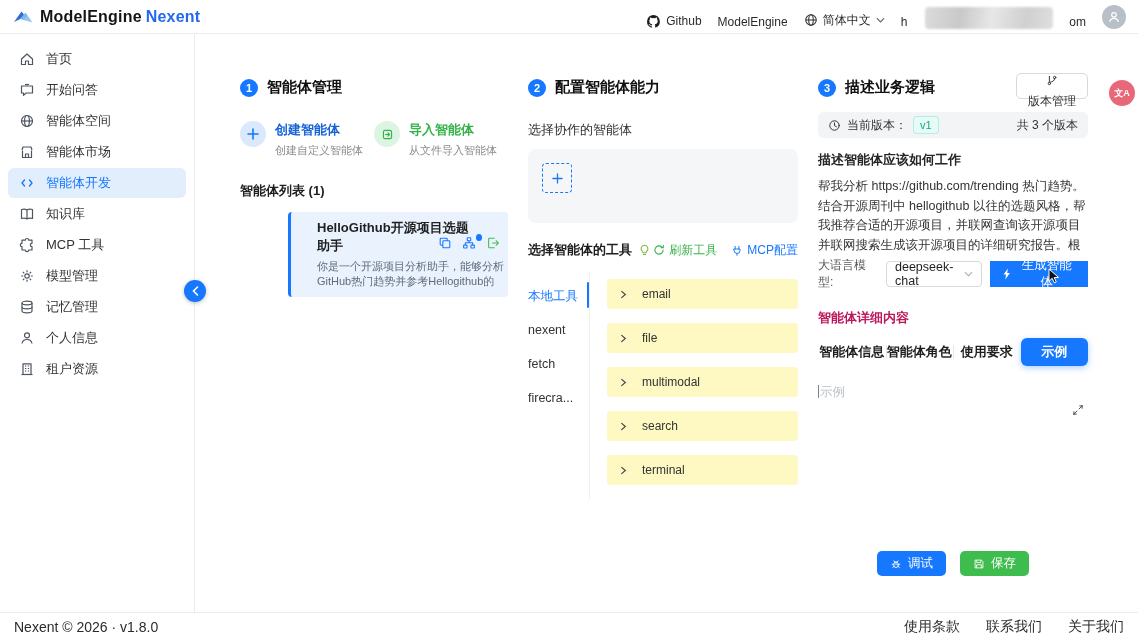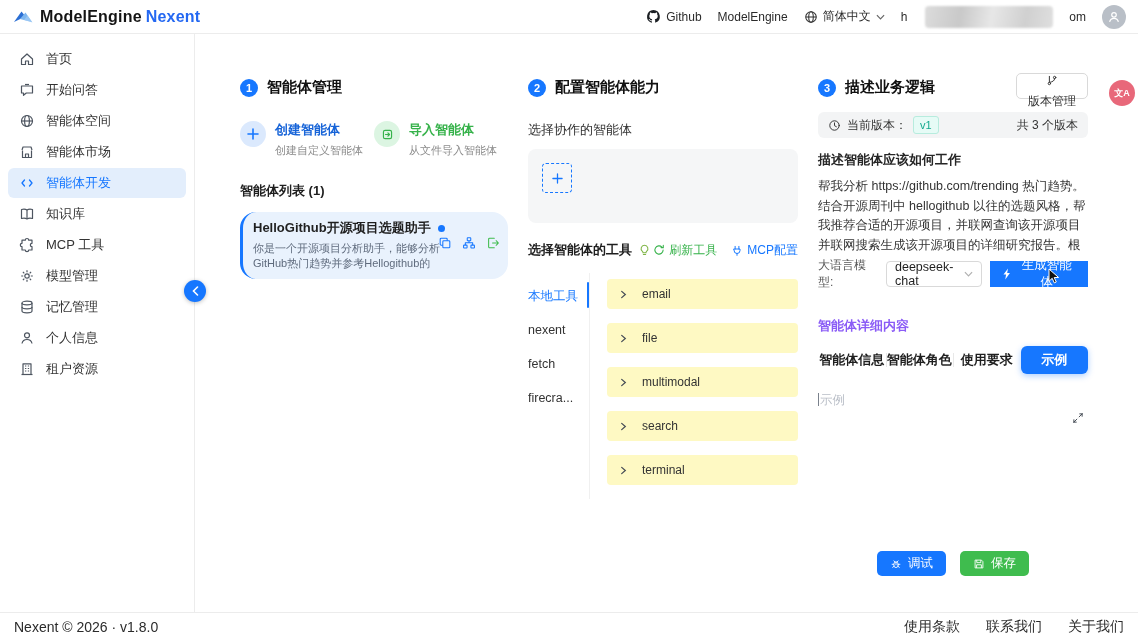--- a/index.html
+++ b/index.html
@@ -7,21 +7,21 @@
   body { font-family:"Liberation Sans",sans-serif; background:#fff; color:#1f1f1f; }
   .page { position:relative; width:1138px; height:640px; background:#fdfdfd; }
 
   
   .topbar { position:absolute; top:0; left:0; right:0; height:34px; background:#fff;
     border-bottom:1px solid #ececec; display:flex; align-items:center; justify-content:space-between;
     padding:0 12px; z-index:9; }
   .logo { display:flex; align-items:center; gap:6px; }
   .logo-title { font-size:16px; font-weight:bold; letter-spacing:.2px; }
   .logo-brand { color:#141414; } .logo-product { color:#2468f2; margin-left:4px; }
-  .top-nav { display:flex; align-items:center; gap:16px; font-size:12px; color:#2b2b2b; }
+  .top-nav { display:flex; align-items:flex-end; gap:16px; font-size:12px; color:#2b2b2b; }
   .nav-item { display:flex; align-items:center; gap:5px; cursor:pointer; }
   .blur-chip { width:128px; height:22px; border-radius:4px; margin-left:2px;
     background:linear-gradient(100deg,#dcdcdc,#c9c9c9 28%,#e7e7e7 52%,#d0d0d0 78%,#dfdfdf);
     filter:blur(1.2px); }
   .frag { font-size:12px; color:#2b2b2b; }
   .avatar { width:24px; height:24px; border-radius:50%; background:#b9bfc7; display:flex;
     align-items:center; justify-content:center; cursor:pointer; }
 
   
   .sidebar { position:absolute; top:34px; left:0; bottom:28px; width:195px; background:#fff;
@@ -52,21 +52,21 @@
   .action-card { flex:1; display:flex; gap:9px; align-items:flex-start; cursor:pointer; }
   .action-icon { width:26px; height:26px; border-radius:50%; display:flex; align-items:center;
     justify-content:center; flex:0 0 26px; }
   .action-icon.blue  { background:#dbe9fd; color:#1677ff; }
   .action-icon.green { background:#dcf5e2; color:#36b24a; }
   .action-title { font-size:13px; font-weight:bold; }
   .action-title.blue { color:#1764d8; } .action-title.green { color:#36b24a; }
   .action-sub { font-size:11px; color:#8c8c8c; margin-top:4px; }
   .list-label { margin-top:24px; font-size:13px; font-weight:bold; color:#1f1f1f; }
   .agent-card { margin-top:12px; background:#e9f2fd; border-left:3px solid #1677ff;
-    border-radius:16px; padding:7px 10px 8px; position:relative; cursor:pointer; min-height:50px; }
+    border-radius:4px; padding:7px 26px 8px; position:relative; cursor:pointer; min-height:50px;margin-left:48px; }
   .agent-title { font-size:13px; font-weight:bold; color:#1f1f1f; display:flex; align-items:center; gap:7px; }
   .agent-dot { width:7px; height:7px; border-radius:50%; background:#1677ff; }
   .agent-desc { font-size:11px; color:#5f6b7d; line-height:15px; margin-top:4px; width:188px;
     max-height:30px; overflow:hidden; }
   .agent-actions { position:absolute; right:8px; top:24px; display:flex; gap:10px; }
   .agent-actions .aicon { cursor:pointer; display:flex; }
 
   
   .field-label { margin-top:24px; font-size:13px; color:#333; }
   .collab-box { margin-top:10px; height:74px; background:#f5f6f7; border-radius:8px; padding:14px; }
@@ -105,21 +105,21 @@
     overflow:hidden; cursor:text; }
   .llm-row { display:flex; align-items:center; margin-top:6px; gap:8px; }
   .llm-label { font-size:12px; color:#595959; }
   .llm-select { height:26px; border:1px solid #d9d9d9; border-radius:4px; background:#fff;
     display:flex; align-items:center; padding:0 8px; font-size:12.5px; color:#1f1f1f; width:100px;
     justify-content:space-between; cursor:pointer; }
   .generate-btn { height:26px; background:#1677ff; color:#fff; border:none; border-radius:0;
     font-size:12.5px; display:flex; align-items:center; gap:6px; padding:0 12px; margin-left:auto;
     position:relative; cursor:pointer; }
   .cursor-arrow { position:absolute; left:58px; top:7px; pointer-events:none; }
-  .detail-label { margin-top:26px; font-size:13px; font-weight:600; color:#8b5cf6; }
+  .detail-label { margin-top:18px; font-size:13px; font-weight:600; color:#be185d; }
   .detail-tabs { margin-top:11px; display:flex; align-items:center; height:28px; }
   .d-tab { flex:1; text-align:center; font-size:13px; font-weight:bold; color:#1f1f1f; height:28px;
     line-height:28px; position:relative; cursor:pointer; }
   .d-tab + .d-tab::before { content:''; position:absolute; left:0; top:7px; bottom:7px; width:1px;
     background:#e8e8e8; }
   .d-tab.active { background:#1677ff; color:#fff; border-radius:6px;
     box-shadow:0 2px 6px rgba(22,119,255,.35); }
   .d-tab.active::before { display:none; }
   .example-area { position:relative; margin-top:16px; height:190px; cursor:text; }
   .caret { display:inline-block; width:1px; height:13px; background:#7a818c; vertical-align:-2px;

